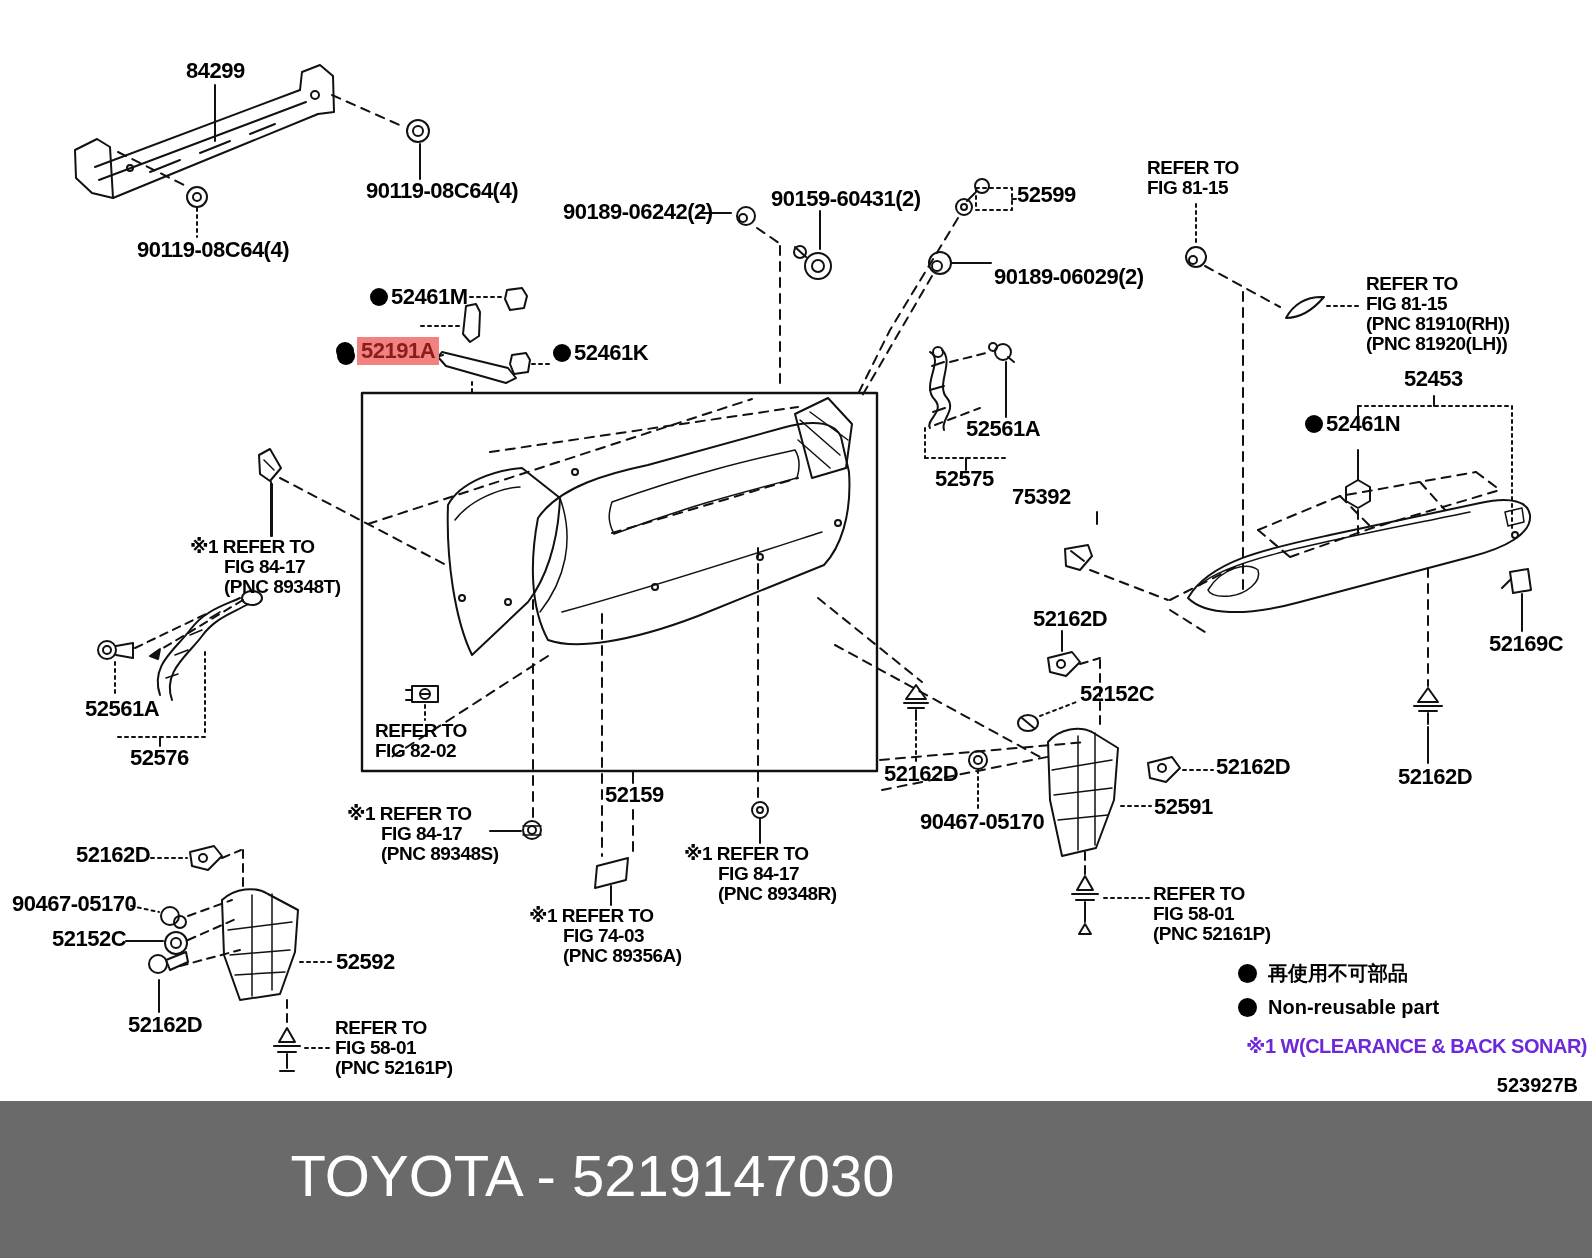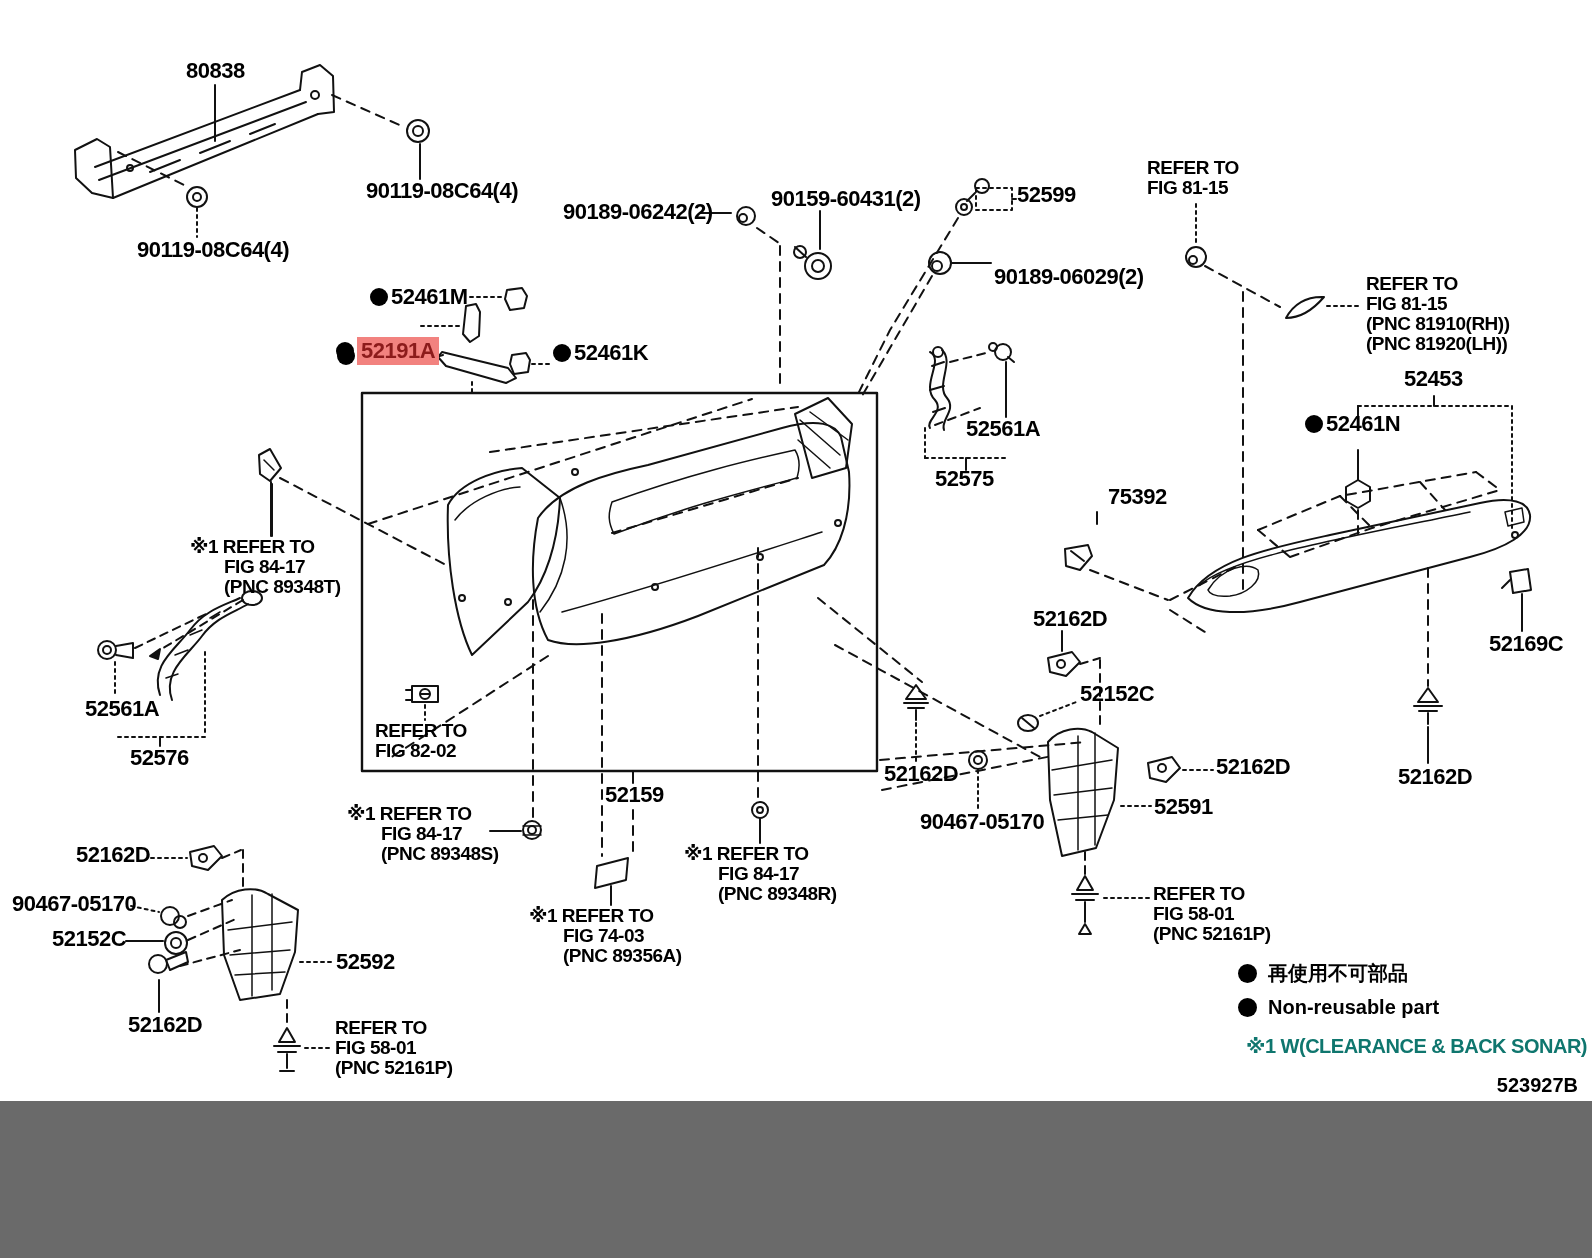--- a/index.html
+++ b/index.html
@@ -11,21 +11,21 @@
   .lbl.note{font-size:19px;line-height:20px;letter-spacing:-0.5px;}
   .lbl .bullet{display:inline-block;width:18px;height:18px;border-radius:50%;
                background:#000;margin-right:3px;vertical-align:-2px;}
   .lbl .hl{background:#f2827f;color:#8c1b1b;padding:1px 4px 2px 4px;}
   .lbl .sub{margin-left:34px;}
   #legend{position:absolute;left:1238px;top:960px;}
   .legend-row{display:flex;align-items:center;gap:11px;margin-bottom:9px;
               font-weight:bold;font-size:20px;color:#000;}
   .legend-row .dot{width:19px;height:19px;border-radius:50%;background:#000;flex:0 0 auto;}
   #note1{position:absolute;left:1246px;top:1034px;font-weight:bold;font-size:20px;
-         letter-spacing:-0.5px;color:#0f766e;}
+         letter-spacing:-0.5px;color:#6d28d9;}
   #diagram-code{position:absolute;right:14px;top:1074px;font-weight:bold;font-size:20px;color:#000;}
   #banner{position:absolute;left:0;top:1101px;width:1592px;height:157px;}
   #banner .btxt{position:absolute;top:0;height:157px;line-height:150px;color:#fff;
                 font-size:58px;text-align:center;letter-spacing:0px;}
   #banner-left{left:255px;width:675px;}
   #banner-right{left:960px;width:355px;}
 </style>
 </head>
 <body>
 
@@ -300,21 +300,21 @@
       <path d="M118,737 H205" stroke-dasharray="3 4"></path>
       <path d="M160,737 V746"></path>
     </g>
 
     <g>
       <path d="M272,484 V536"></path>
     </g>
   </svg>
 
   <div id="labels">
-      <div class="lbl part" style="left: 186px; top: 60px;"><span>80838</span></div>
+      <div class="lbl part" style="left: 186px; top: 60px;"><span>84299</span></div>
       <div class="lbl part" style="left: 366px; top: 180px;"><span>90119-08C64(4)</span></div>
       <div class="lbl part" style="left: 137px; top: 239px;"><span>90119-08C64(4)</span></div>
       <div class="lbl part" style="left: 370px; top: 286px;"><span class="bullet"></span><span>52461M</span></div>
       <div class="lbl part" style="left: 337px; top: 314px; margin-top: 31px;"><span class="bullet"></span><span>52461L</span></div>
       <div class="lbl part" style="left: 336px; top: 340px;"><span class="bullet"></span><span class="hl" style="background: rgb(242, 130, 127); color: rgb(140, 27, 27);">52191A</span></div>
       <div class="lbl part" style="left: 553px; top: 342px;"><span class="bullet"></span><span>52461K</span></div>
       <div class="lbl part" style="left: 563px; top: 201px;"><span>90189-06242(2)</span></div>
       <div class="lbl part" style="left: 771px; top: 188px;"><span>90159-60431(2)</span></div>
       <div class="lbl part" style="left: 1017px; top: 184px;"><span>52599</span></div>
       <div class="lbl part" style="left: 994px; top: 249px; margin-top: 17px;"><span>90189-06029(2)</span></div>
@@ -325,21 +325,21 @@
       <div class="lbl note" style="left: 1366px; top: 274px;">
         <div>REFER TO</div>
         <div>FIG 81-15</div>
         <div>(PNC 81910(RH))</div>
         <div>(PNC 81920(LH))</div>
       </div>
       <div class="lbl part" style="left: 1404px; top: 368px;"><span>52453</span></div>
       <div class="lbl part" style="left: 1305px; top: 413px;"><span class="bullet"></span><span>52461N</span></div>
       <div class="lbl part" style="left: 966px; top: 418px;"><span>52561A</span></div>
       <div class="lbl part" style="left: 935px; top: 468px;"><span>52575</span></div>
-      <div class="lbl part" style="left: 1108px; top: 486px;"><span>75392</span></div>
+      <div class="lbl part" style="left: 1012px; top: 486px;"><span>75392</span></div>
       <div class="lbl part" style="left: 1033px; top: 608px;"><span>52162D</span></div>
       <div class="lbl part" style="left: 1080px; top: 683px;"><span>52152C</span></div>
       <div class="lbl part" style="left: 1216px; top: 756px;"><span>52162D</span></div>
       <div class="lbl part" style="left: 1154px; top: 796px;"><span>52591</span></div>
       <div class="lbl note" style="left: 1153px; top: 884px;">
         <div>REFER TO</div>
         <div>FIG 58-01</div>
         <div>(PNC 52161P)</div>
       </div>
       <div class="lbl note" style="left: 190px; top: 537px;">
@@ -394,15 +394,16 @@
       <span class="dot"></span>
       <span>Non-reusable part</span>
     </div>
   </div>
 
   <div id="note1">※1 W(CLEARANCE &amp; BACK SONAR)</div>
 
   <div id="diagram-code">523927B</div>
 
   <div id="banner" style="background: rgb(106, 106, 106);">
+    <span class="btxt" id="banner-left" style="color: rgb(255, 255, 255);">TOYOTA - 5219147030</span>
   </div>
 
 </div>
 
 </body></html>

